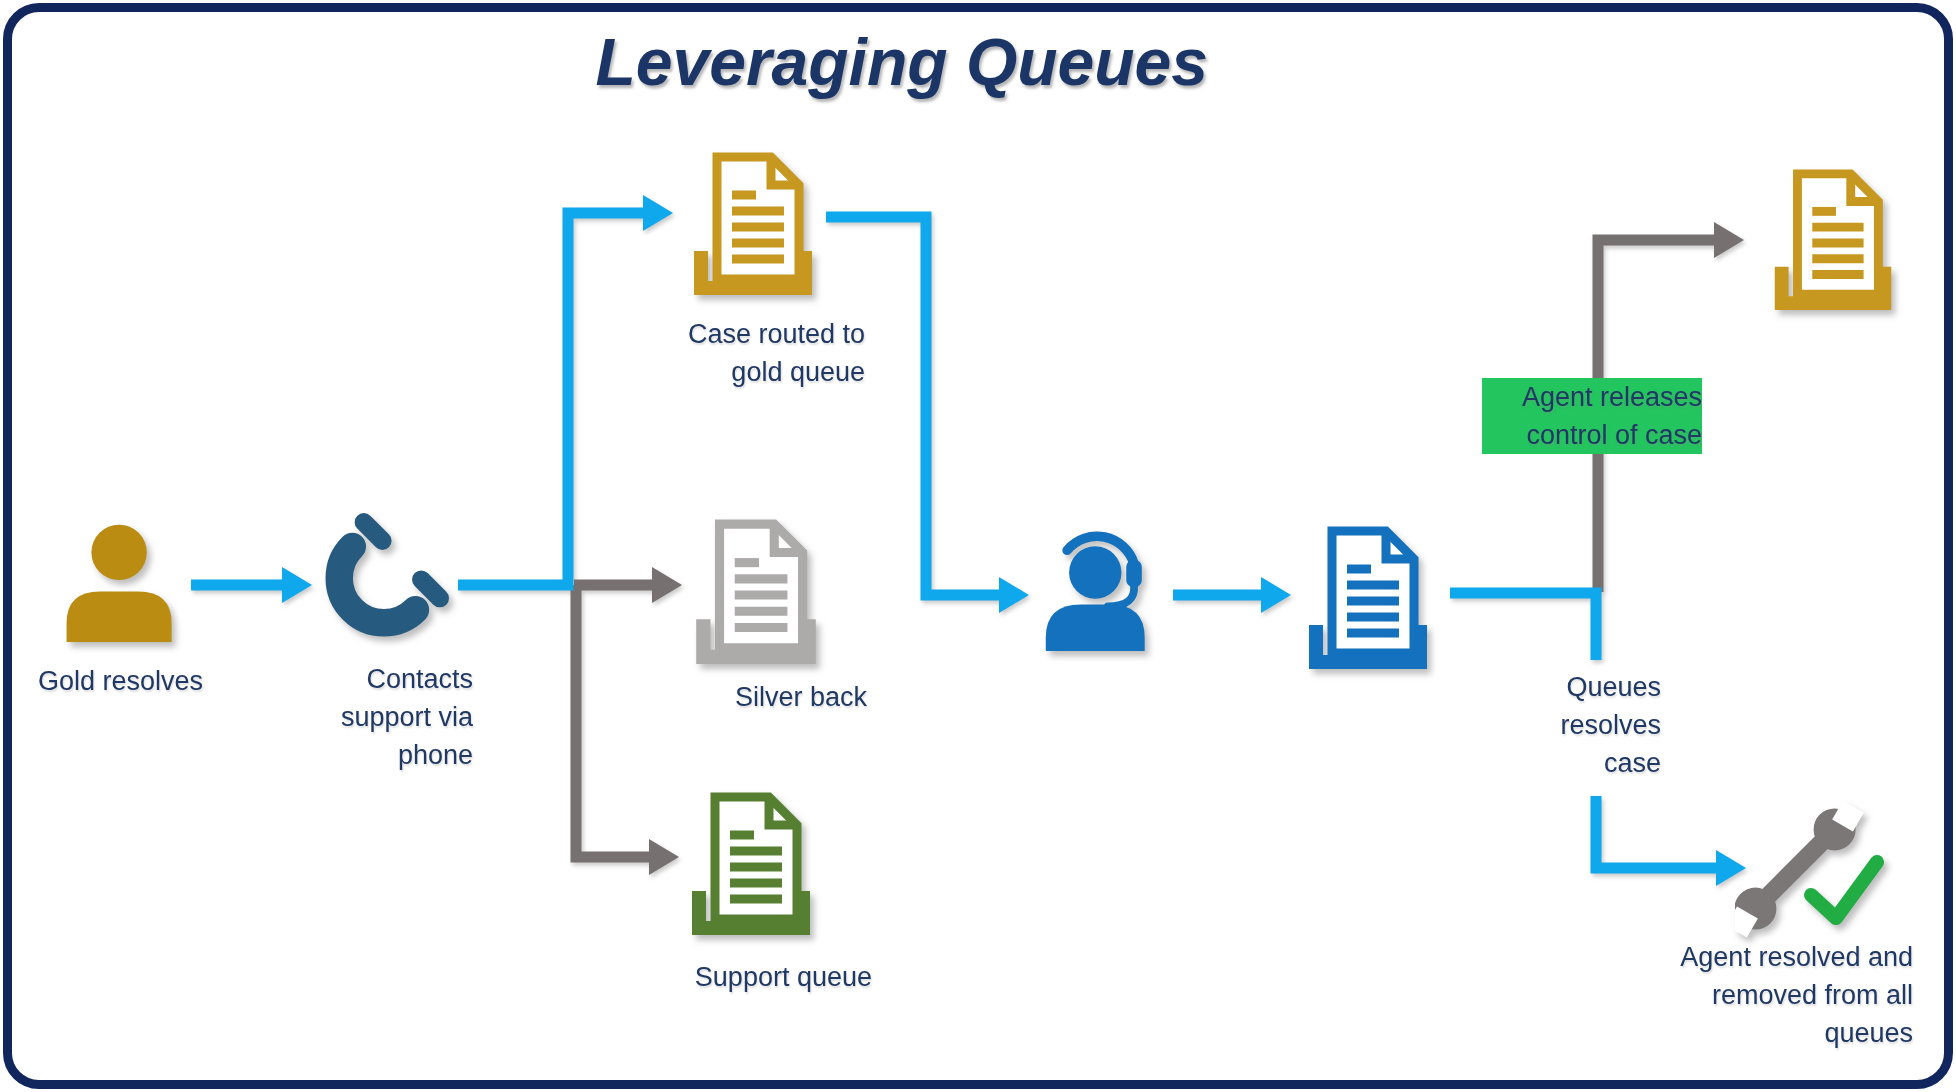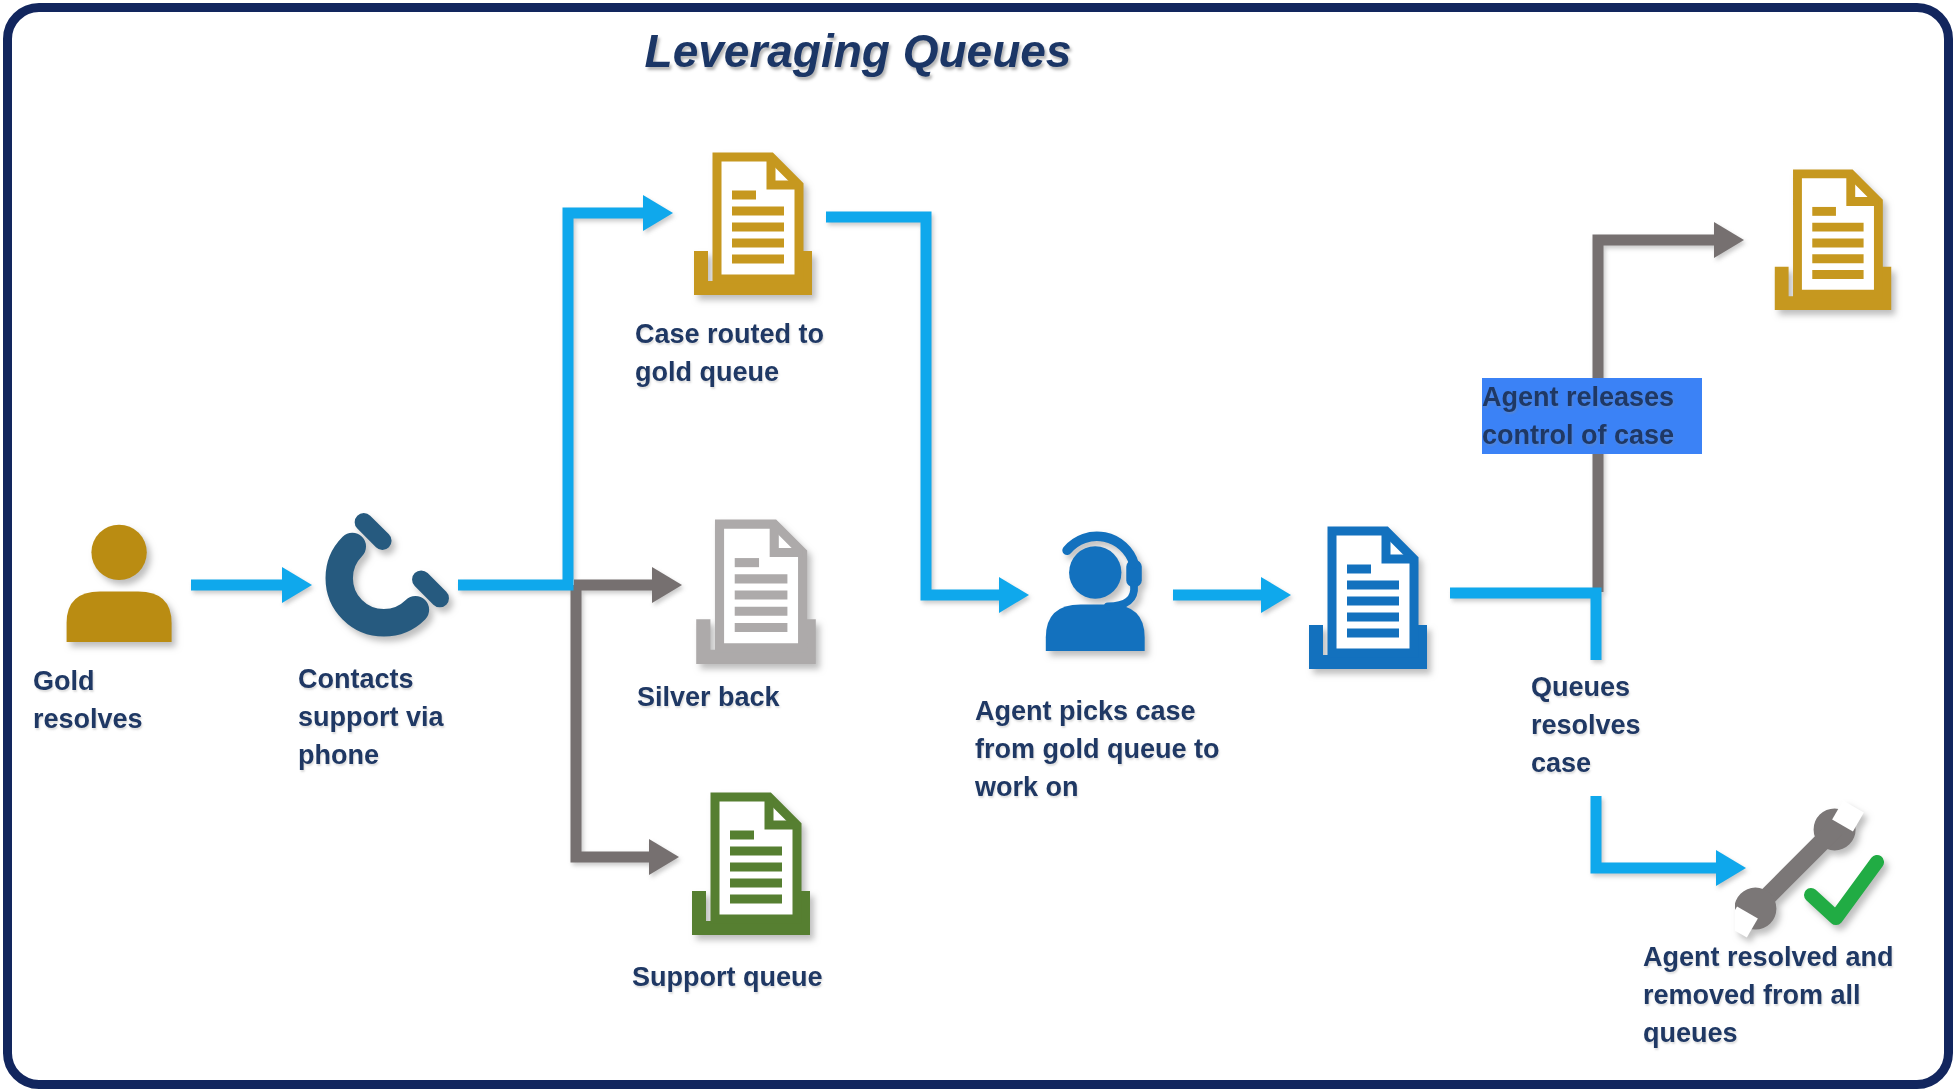--- a/index.html
+++ b/index.html
@@ -1,31 +1,31 @@
 <!DOCTYPE html>
 <html><head>
 <meta charset="utf-8">
 <style>
   html,body{margin:0;padding:0;background:#ffffff;}
   .canvas{position:relative;width:1956px;height:1092px;background:#ffffff;
           font-family:"Liberation Sans",sans-serif;overflow:hidden;}
   .frame{position:absolute;inset:3px;border:9px solid #12265E;border-radius:36px;
          pointer-events:none;z-index:6;}
-  .title{position:absolute;left:508px;top:24px;width:700px;text-align:center;
-         font-size:46px;font-weight:700;font-style:italic;color:#1B3666;
+  .title{position:absolute;left:508px;top:24px;width:700px;text-align:right;
+         font-size:66px;font-weight:700;font-style:italic;color:#1B3666;
          text-shadow:2px 3px 3px rgba(90,90,90,.45);z-index:3;}
   .connectors{position:absolute;left:0;top:0;z-index:1;
               filter:drop-shadow(2px 3px 2px rgba(140,140,140,.45));}
   .node{position:absolute;z-index:2;}
   .node svg{display:block;width:100%;height:100%;
             filter:drop-shadow(4px 5px 3px rgba(125,125,125,.5));}
-  .label{position:absolute;text-align:left;font-weight:700;font-size:27px;
+  .label{position:absolute;text-align:right;font-weight:400;font-size:27px;
          line-height:38px;color:#1F3864;z-index:2;
          text-shadow:1px 2px 2px rgba(140,140,140,.3);}
-  .label.bg{background:#3b82f6;}
+  .label.bg{background:#22c55e;}
 </style>
 </head>
 <body>
 
 <div class="canvas">
 
   <div class="frame"></div>
 
   <div class="title">Leveraging Queues</div>
 
@@ -132,21 +132,20 @@
         <circle cx="57" cy="49" r="27"></circle>
         <path d="M6,130 v-14 q0,-34 36,-34 h30 q36,0 36,34 v14 z"></path>
         <rect x="89" y="36" width="16" height="28" rx="7"></rect>
       </g>
       <g fill="none" stroke="#1371BE">
         <path d="M28,26 A40,40 0 0 1 97,40" stroke-width="10" stroke-linecap="round"></path>
         <path d="M97,62 Q99,84 70,84" stroke-width="8" stroke-linecap="round"></path>
       </g>
     </svg>
   </div>
-  <div class="label" style="left:975px;top:692px;width:250px">Agent picks case from gold queue to work on</div>
 
   <div class="node" style="left:1298px;top:522px;width:140px;height:152px">
     <svg viewBox="0 0 132 152">
       <g fill="none" stroke-width="9" stroke="#1371BE">
         <path d="M14,103 V140 H118 V103" stroke-width="14"></path>
         <path d="M30,9 H84 L112,37 V131 H30 Z" fill="#ffffff"></path>
         <path d="M84,9 V37 H112"></path>
         <path d="M45,47 H69"></path>
           <path d="M45,63 H97"></path>
           <path d="M45,79 H97"></path>

